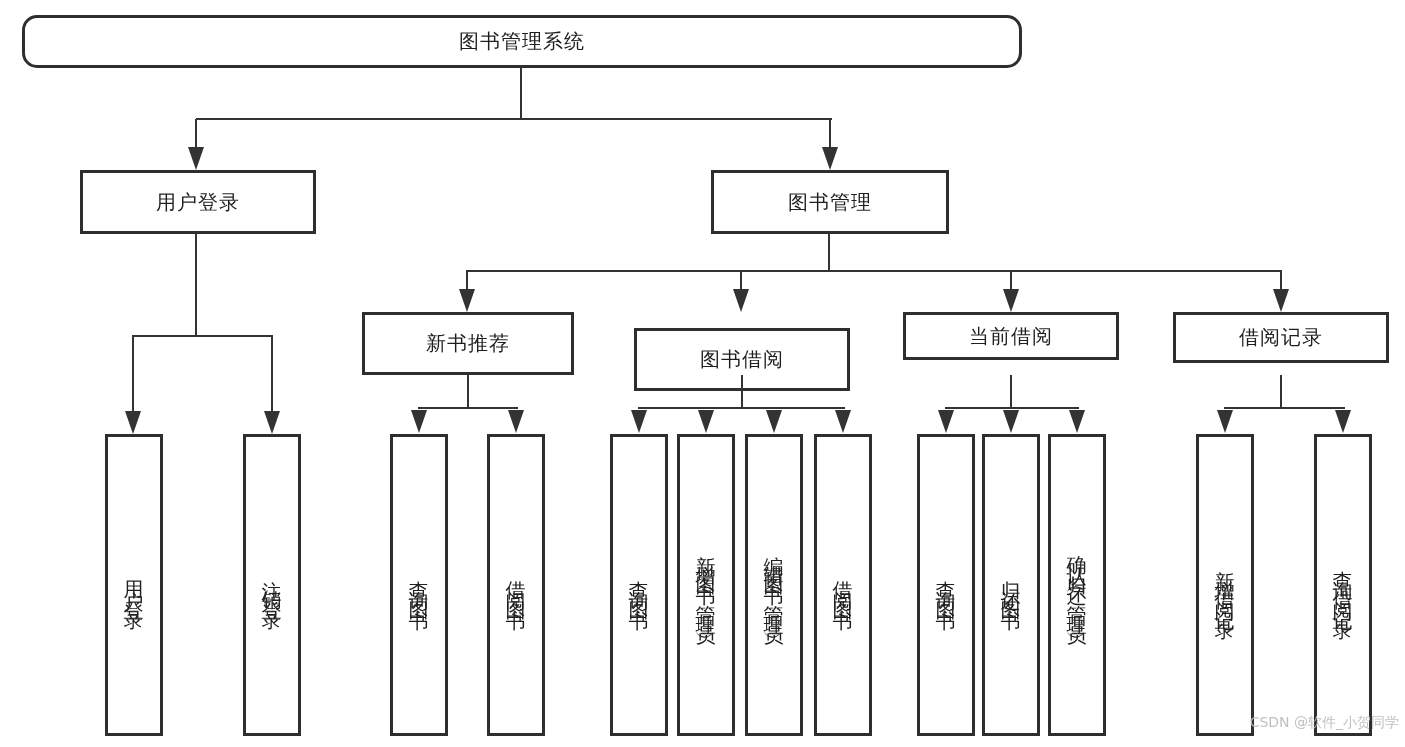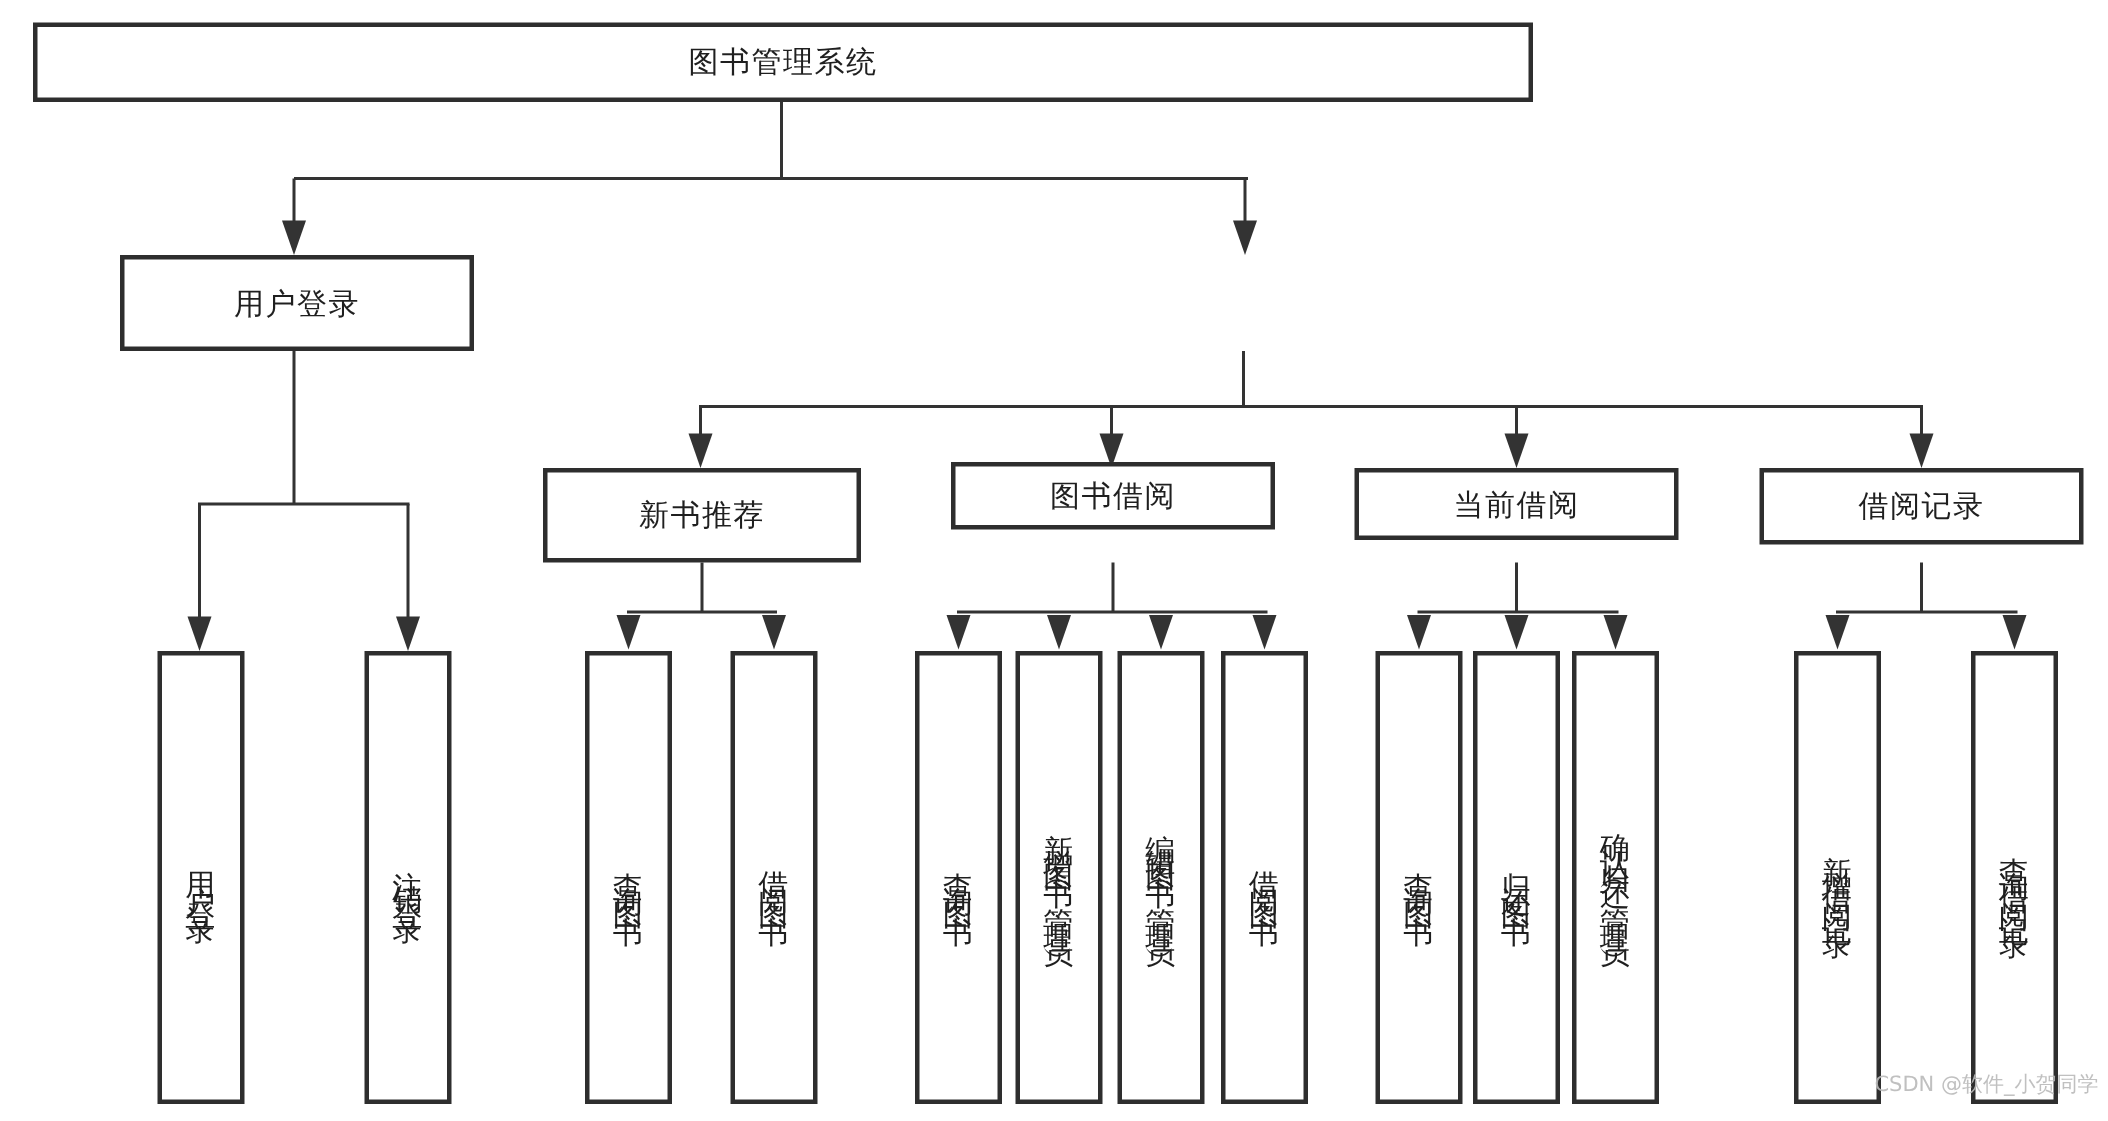--- a/index.html
+++ b/index.html
@@ -31,51 +31,52 @@
   .watermark {
     position:absolute; right:6px; top:714px; z-index:5;
     font-size:14px; color:rgba(185,185,185,0.9); white-space:nowrap;
   }
 </style>
 </head>
 <body>
 
 <div class="canvas">
 
-  <div class="box" style="left:22px;top:15px;width:1000px;height:53px;">图书管理系统</div>
+  <div class="box" style="left:22px;top:15px;width:1000px;height:53px;border-radius:15px;">图书管理系统</div>
 
   <div class="vline" style="left:520px;top:68px;height:51px;"></div>
   <div class="hline" style="left:196px;top:118px;width:636px;"></div>
   <div class="vline" style="left:195px;top:119px;height:31px;"></div>
   <div class="arrow" style="left:188px;top:147px;"></div>
   <div class="vline" style="left:829px;top:119px;height:31px;"></div>
   <div class="arrow" style="left:822px;top:147px;"></div>
 
   <div class="box" style="left:80px;top:170px;width:236px;height:64px;">用户登录</div>
+  <div class="box" style="left:711px;top:170px;width:238px;height:64px;">图书管理</div>
 
   <div class="vline" style="left:195px;top:234px;height:102px;"></div>
   <div class="hline" style="left:132px;top:335px;width:141px;"></div>
   <div class="vline" style="left:132px;top:336px;height:76px;"></div>
   <div class="arrow" style="left:125px;top:411px;"></div>
   <div class="vline" style="left:271px;top:336px;height:76px;"></div>
   <div class="arrow" style="left:264px;top:411px;"></div>
 
   <div class="vline" style="left:828px;top:234px;height:37px;"></div>
   <div class="hline" style="left:466px;top:270px;width:816px;"></div>
   <div class="vline" style="left:466px;top:271px;height:20px;"></div>
   <div class="arrow" style="left:459px;top:289px;"></div>
   <div class="vline" style="left:740px;top:271px;height:20px;"></div>
   <div class="arrow" style="left:733px;top:289px;"></div>
   <div class="vline" style="left:1010px;top:271px;height:20px;"></div>
   <div class="arrow" style="left:1003px;top:289px;"></div>
   <div class="vline" style="left:1280px;top:271px;height:20px;"></div>
   <div class="arrow" style="left:1273px;top:289px;"></div>
 
   <div class="box" style="left:362px;top:312px;width:212px;height:63px;">新书推荐</div>
-  <div class="box" style="left:634px;top:308px;width:216px;height:45px;">图书借阅</div>
+  <div class="box" style="left:634px;top:328px;width:216px;height:63px;">图书借阅</div>
   <div class="box" style="left:903px;top:312px;width:216px;height:48px;">当前借阅</div>
   <div class="box" style="left:1173px;top:312px;width:216px;height:51px;">借阅记录</div>
 
   <div class="vline" style="left:467px;top:375px;height:33px;"></div>
   <div class="hline" style="left:418px;top:407px;width:100px;"></div>
   <div class="arrow" style="left:411px;top:410px;"></div>
   <div class="arrow" style="left:508px;top:410px;"></div>
 
   <div class="vline" style="left:741px;top:375px;height:33px;"></div>
   <div class="hline" style="left:638px;top:407px;width:207px;"></div>

